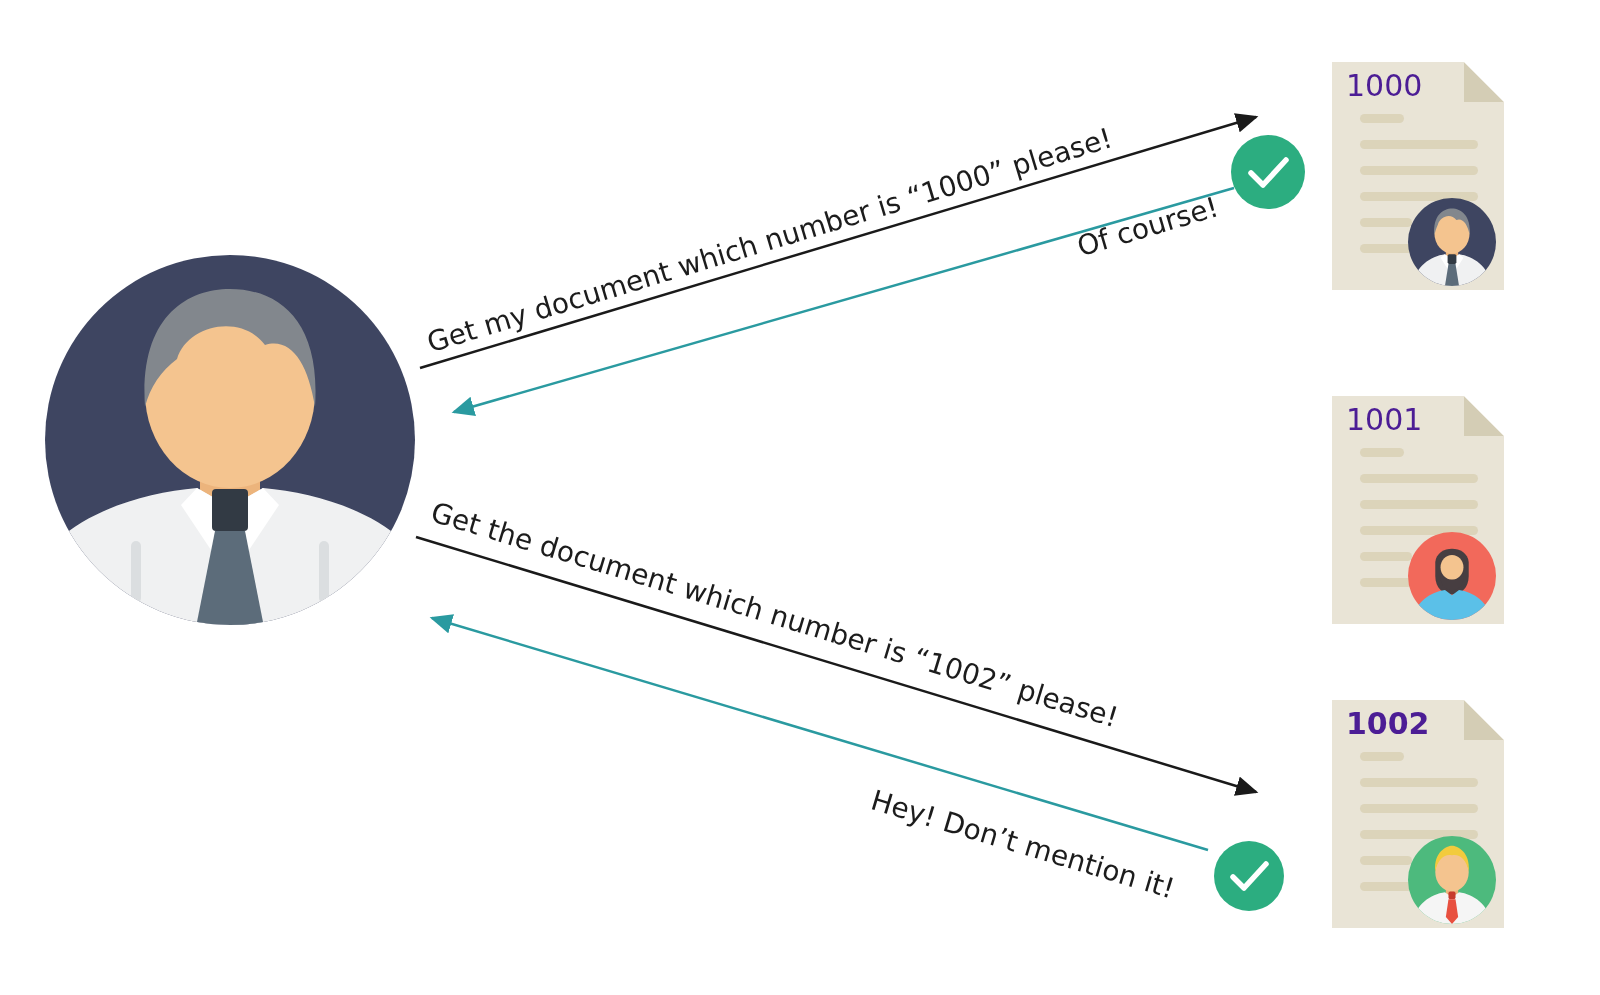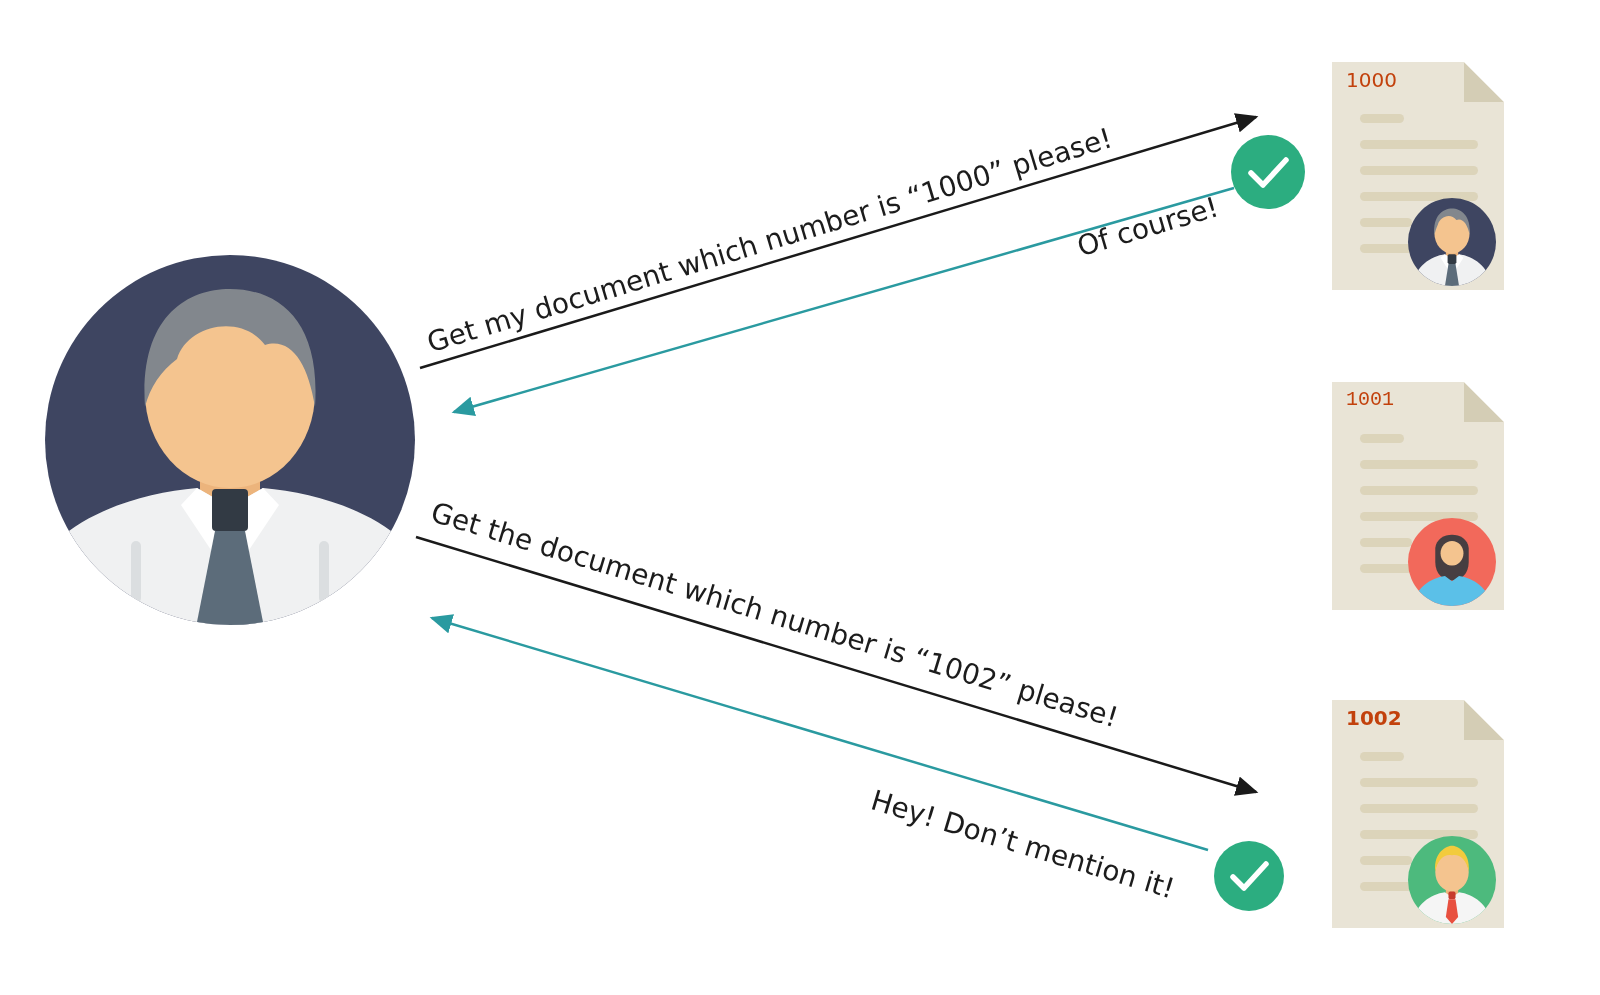--- a/index.html
+++ b/index.html
@@ -16,27 +16,27 @@
   
   .msg { position:absolute; font-size:28px; color:#1c1c1c; white-space:nowrap; font-family:"DejaVu Sans", sans-serif; }
   .msg.r1 { left:428px;  top:327px; transform:rotate(-16.8deg); transform-origin:left center; }
   .msg.s1 { left:1078px; top:231px; transform:rotate(-16.5deg); transform-origin:left center; }
   .msg.r2 { left:432px;  top:495px; transform:rotate(16.8deg);  transform-origin:left center; }
   .msg.s2 { left:872px;  top:783px; transform:rotate(16.6deg);  transform-origin:left center; }
 
   
   .doc { position:absolute; left:1332px; width:172px; height:228px; background:#e9e4d6; }
   .doc.d1 { top:62px; }
-  .doc.d2 { top:382px;font-family:Liberation Mono, monospace; }
+  .doc.d2 { top:396px; }
   .doc.d3 { top:700px;font-weight:bold; }
   .fold-cut  { position:absolute; top:0; right:0; width:40px; height:40px; background:#ffffff;
                clip-path:polygon(0 0, 100% 0, 100% 100%); }
   .fold-flap { position:absolute; top:0; right:0; width:40px; height:40px; background:#d4cdb5;
                clip-path:polygon(0 0, 100% 100%, 0 100%); }
-  .doc-number { position:absolute; left:14px; top:6px; font-size:20px; color:#c2410c; }
+  .doc-number { position:absolute; left:14px; top:6px; font-size:30px; color:#4c1d95; }
   .doc-lines  { position:absolute; left:28px; top:52px; display:flex; flex-direction:column; gap:17px; }
   .doc-lines .l { display:block; height:9px; border-radius:4.5px; background:#dcd4ba; }
   .w1 { width:44px; } .w2 { width:118px; } .w3 { width:52px; }
   .doc-avatar { position:absolute; right:8px; bottom:4px; width:88px; height:88px; }
   .doc-avatar svg { width:100%; height:100%; display:block; }
 </style>
 </head>
 <body>
 
 <div class="canvas">

